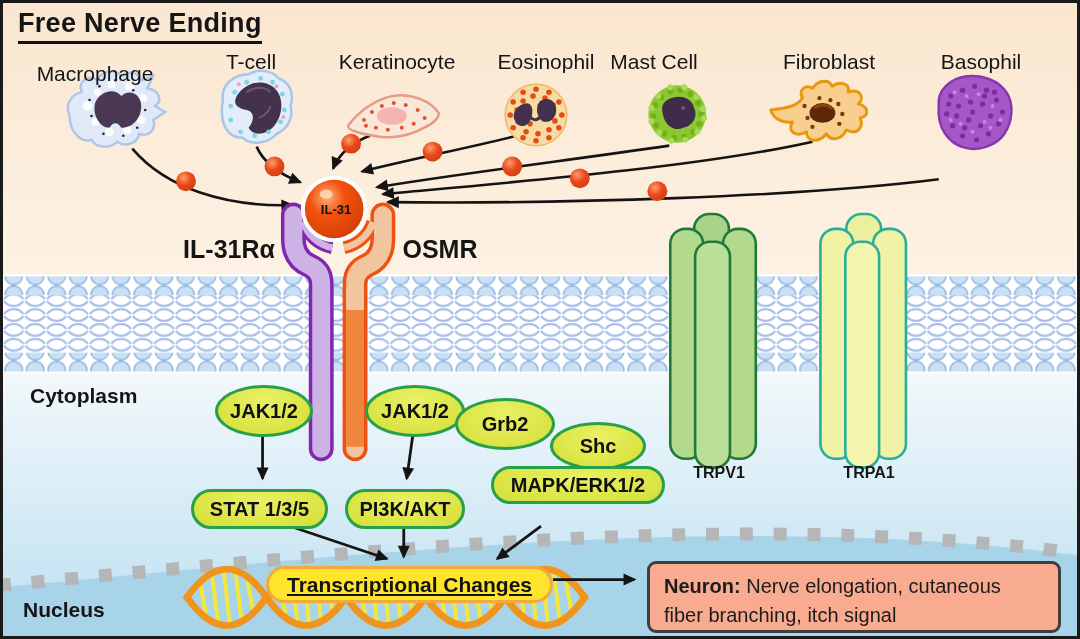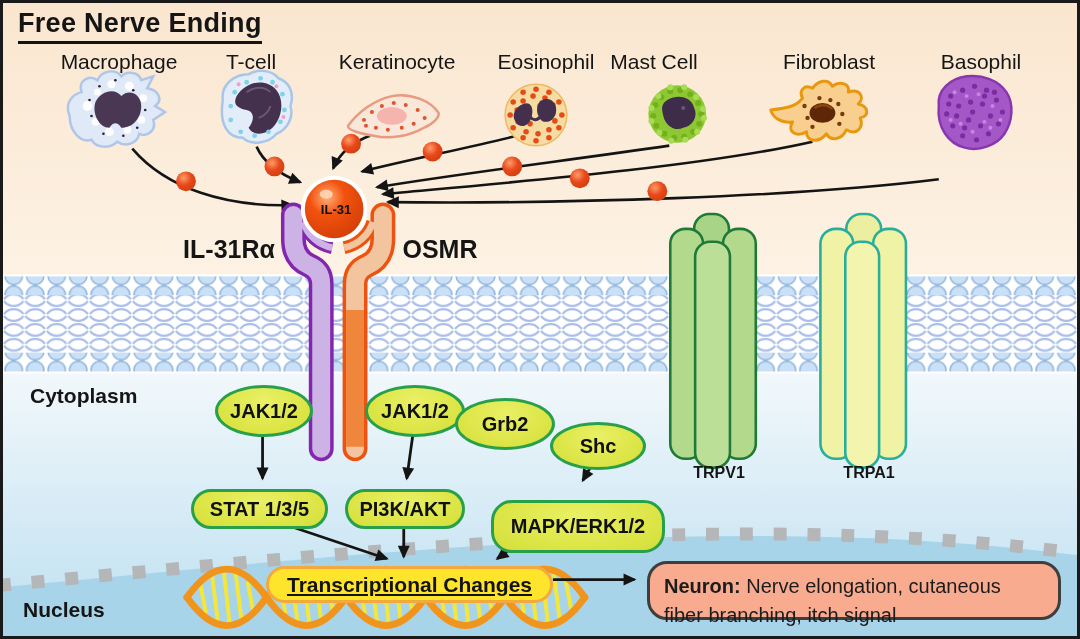--- a/index.html
+++ b/index.html
@@ -23,22 +23,22 @@
     border:3px solid #28A04B;box-sizing:border-box;white-space:nowrap;
   }
   .oval{border-radius:50%;}
   .pill{border-radius:21px;}
   .tc-pill{
     position:absolute;left:263px;top:563px;width:287px;height:37px;box-sizing:border-box;
     display:flex;align-items:center;justify-content:center;border-radius:19px;
     background:#FFE42C;border:3px solid #F4A93C;font-weight:700;font-size:21px;color:#131313;white-space:nowrap;text-decoration:underline;
   }
   .neuron-box{
-    position:absolute;left:644px;top:558px;width:414px;height:59px;box-sizing:border-box;
-    background:#F9AB90;border:3px solid #3E3E3E;border-radius:20px;
+    position:absolute;left:644px;top:558px;width:414px;height:72px;box-sizing:border-box;
+    background:#F9AB90;border:3px solid #3E3E3E;border-radius:9px;
     padding:8px 14px;font-size:20px;color:#1c1c1c;line-height:1.45;
   }
   .neuron-box b{font-weight:700;}
 </style>
 </head>
 <body>
 
 <div class="stage">
 
 <svg class="art" viewBox="0 0 1080 639" preserveAspectRatio="none">
@@ -378,21 +378,21 @@
       <circle cx="-24" cy="6" r="2"></circle>
           <circle cx="-2" cy="18" r="2"></circle>
           <circle cx="16" cy="14" r="2"></circle>
           <circle cx="-8" cy="-18" r="2"></circle>
     </g>
   </g>
 </svg>
 
 <div class="lbl title">Free Nerve Ending</div>
 
-<div class="lbl cell-label" style="left:116px;">Macrophage</div>
+<div class="lbl cell-label" style="left:92px;margin-top:12px;">Macrophage</div>
 <div class="lbl cell-label" style="left:248px;">T-cell</div>
 <div class="lbl cell-label" style="left:394px;">Keratinocyte</div>
 <div class="lbl cell-label" style="left:543px;">Eosinophil</div>
 <div class="lbl cell-label" style="left:651px;">Mast Cell</div>
 <div class="lbl cell-label" style="left:826px;">Fibroblast</div>
 <div class="lbl cell-label" style="left:978px;">Basophil</div>
 
 <div class="lbl il31-label">IL-31</div>
 <div class="lbl receptor-label" style="left:226px;top:233px;transform:translateX(-50%);">IL-31Rα</div>
 <div class="lbl receptor-label" style="left:437px;top:233px;transform:translateX(-50%);">OSMR</div>
@@ -403,19 +403,19 @@
 <div class="lbl channel-label" style="left:716px;">TRPV1</div>
 <div class="lbl channel-label" style="left:866px;">TRPA1</div>
 
 <div class="ez oval" style="left:212px;top:382px;width:98px;height:52px;">JAK1/2</div>
 <div class="ez oval" style="left:362px;top:382px;width:100px;height:52px;">JAK1/2</div>
 <div class="ez oval" style="left:452px;top:395px;width:100px;height:52px;">Grb2</div>
 <div class="ez oval" style="left:547px;top:419px;width:96px;height:48px;">Shc</div>
 
 <div class="ez pill" style="left:188px;top:486px;width:137px;height:40px;">STAT 1/3/5</div>
 <div class="ez pill" style="left:342px;top:486px;width:120px;height:40px;">PI3K/AKT</div>
-<div class="ez pill" style="left:488px;top:497px;width:174px;height:53px;">MAPK/ERK1/2</div>
+<div class="ez pill" style="left:488px;top:463px;width:174px;height:38px;">MAPK/ERK1/2</div>
 
 <div class="tc-pill">Transcriptional Changes</div>
 
 <div class="neuron-box"><b>Neuron:</b><span> Nerve elongation, cutaneous fiber branching, itch signal</span></div>
 
 </div>
 
 </body></html>

